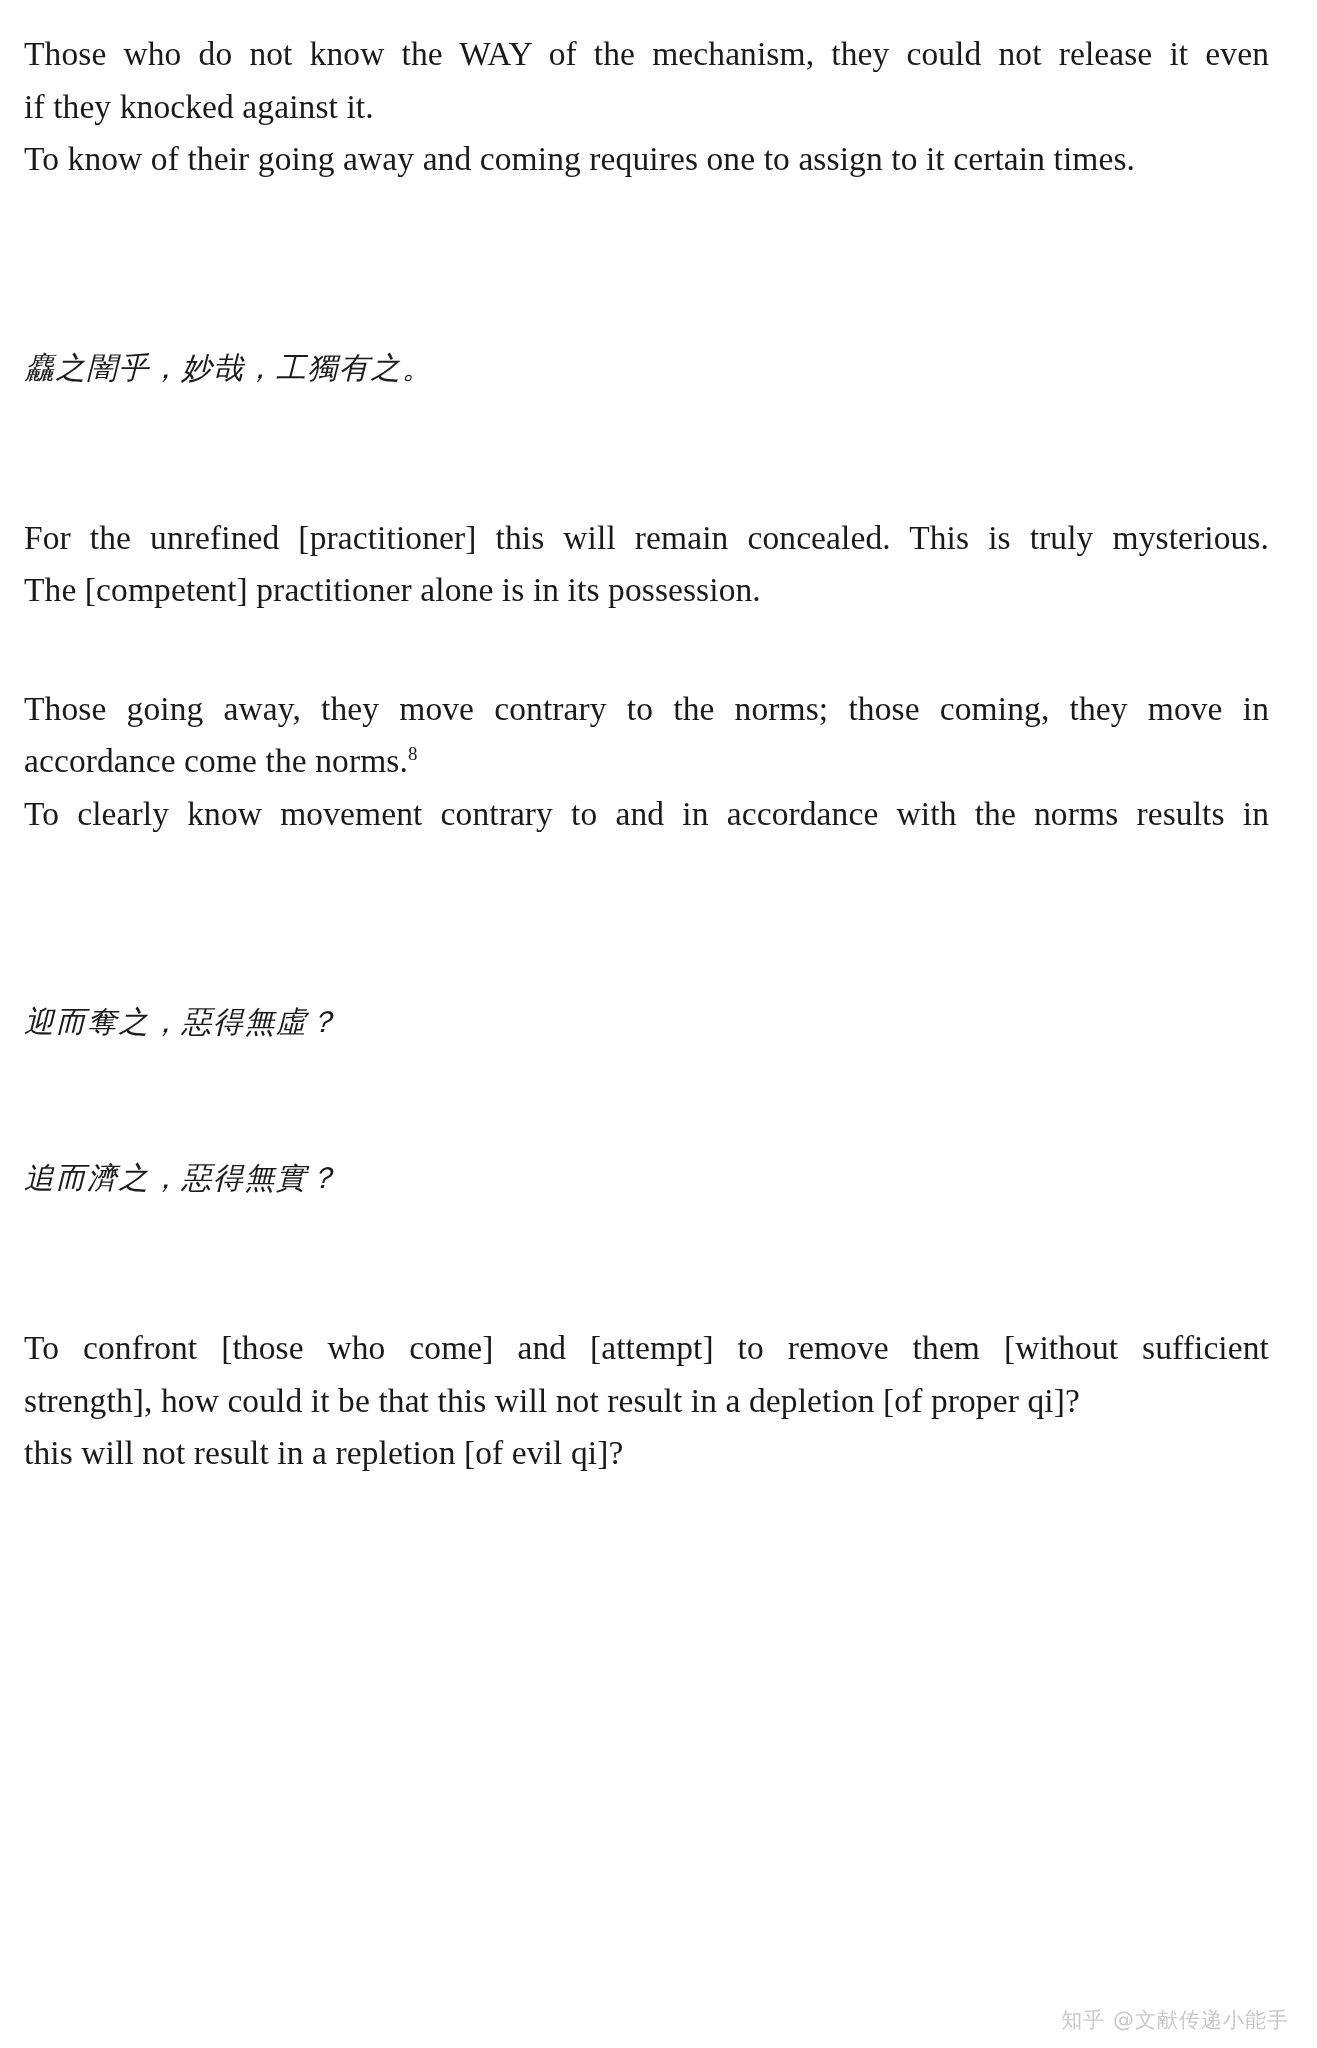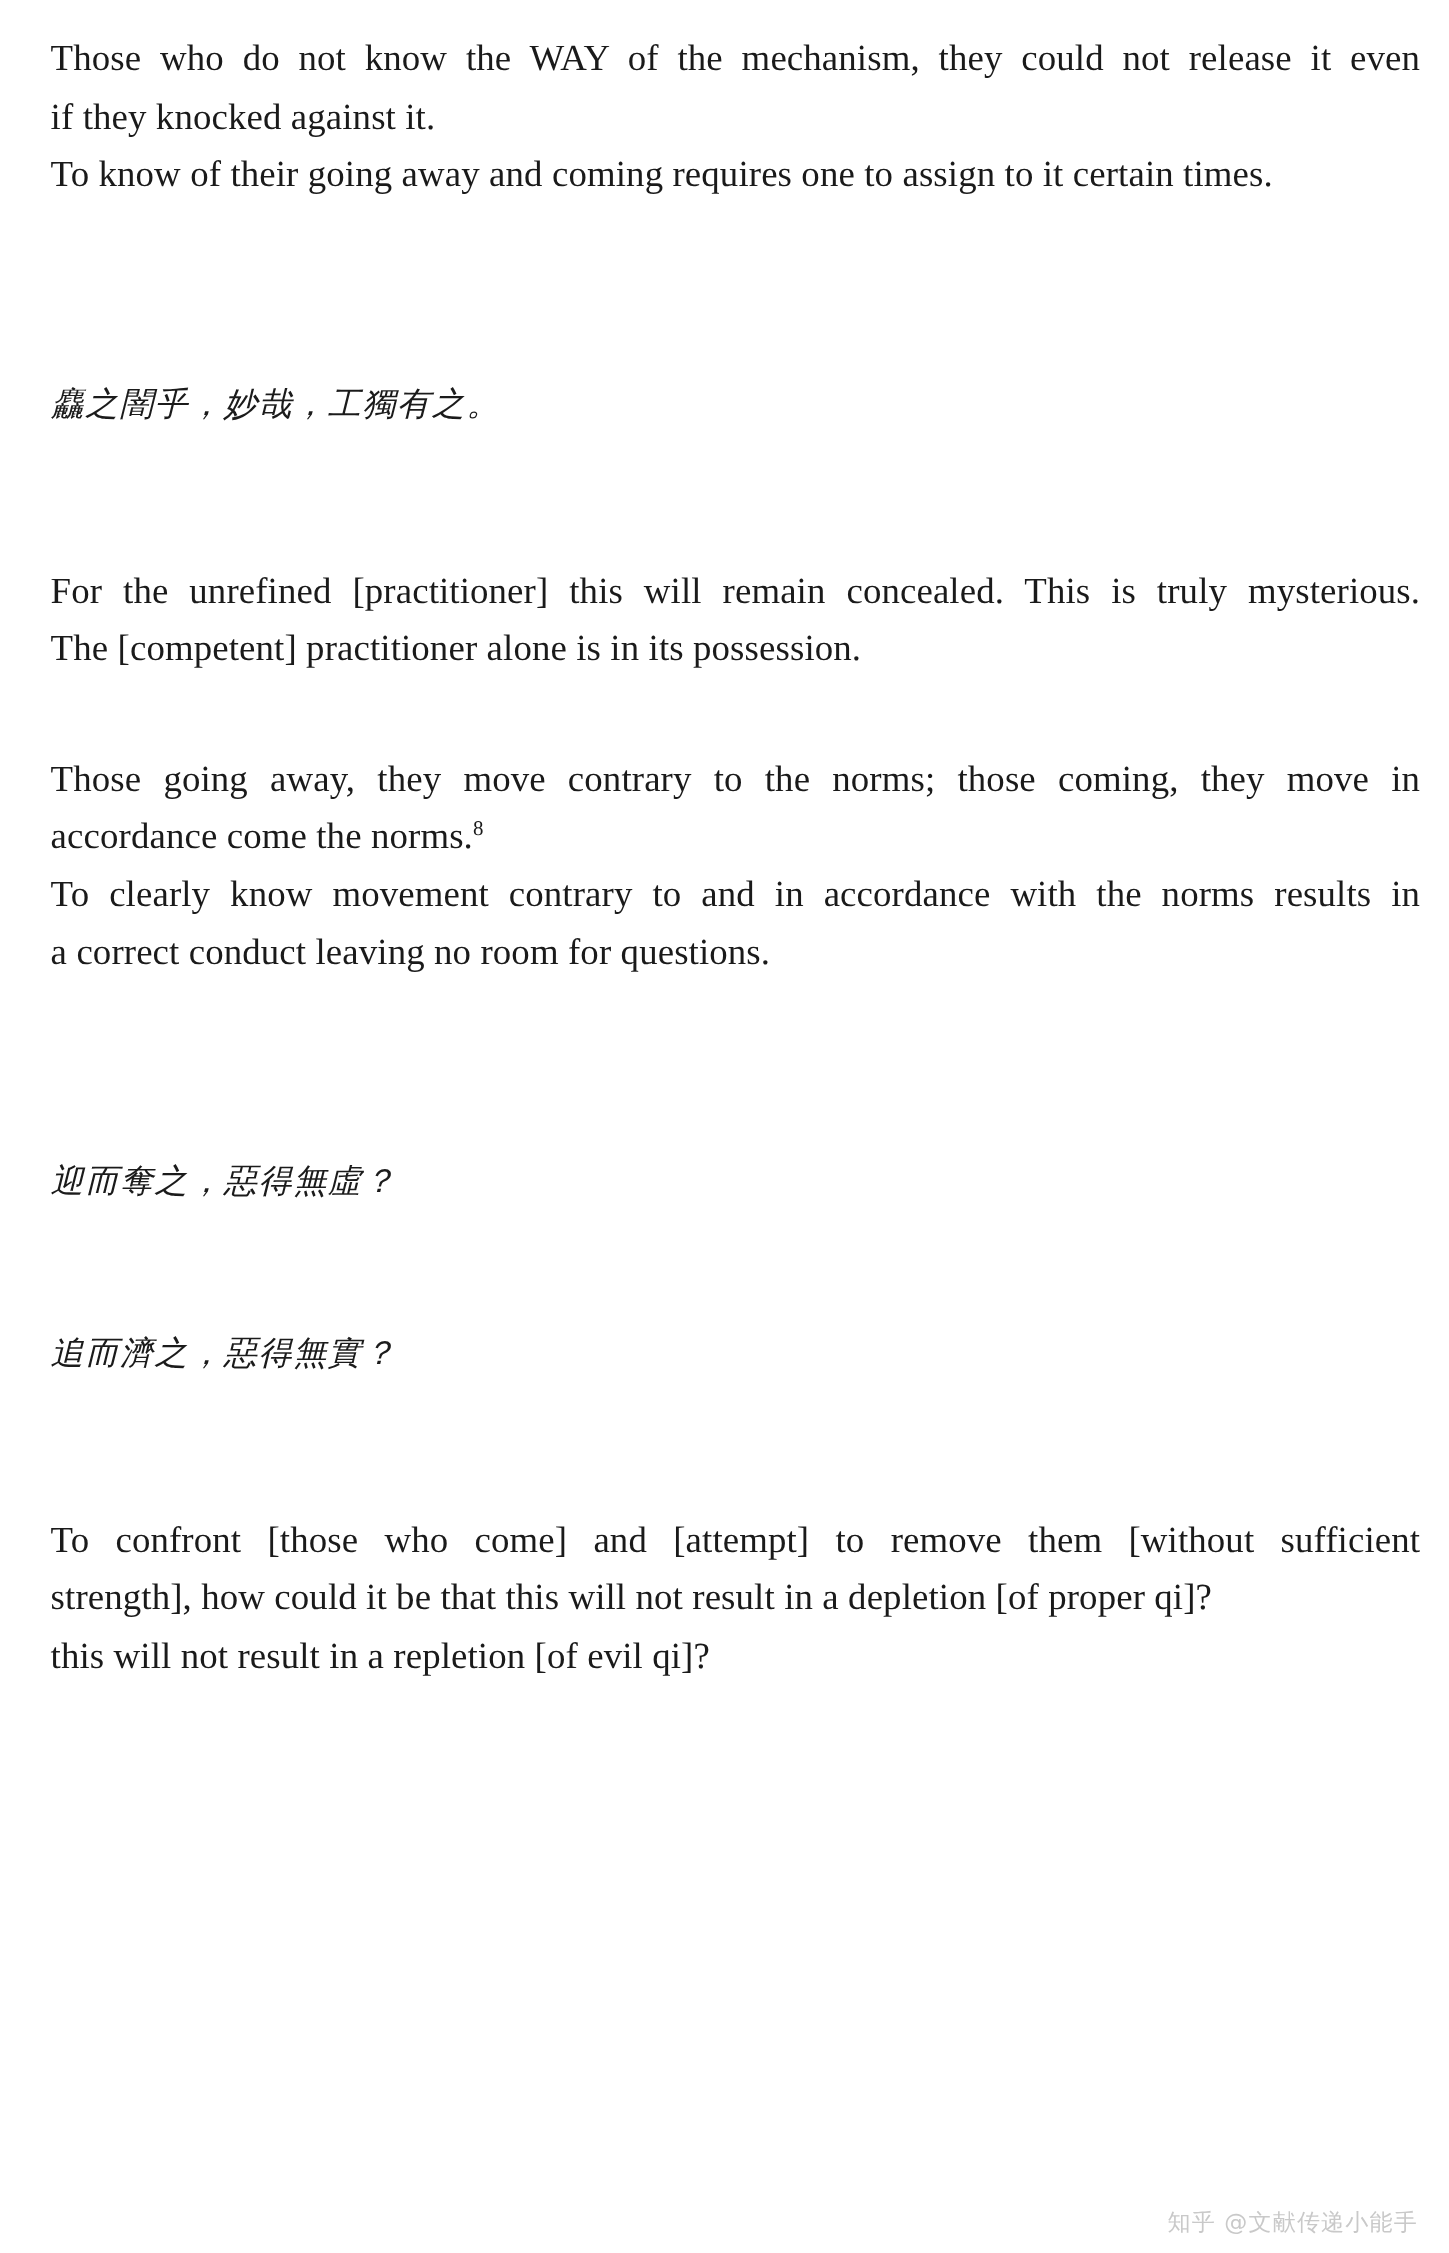--- a/index.html
+++ b/index.html
@@ -14,21 +14,21 @@
     overflow: hidden;
     font-family: "Liberation Serif", "DejaVu Serif", serif;
     color: #1a1a1a;
   }
 
   .page {
     position: relative;
     width: 1317px;
     height: 2048px;
     box-sizing: border-box;
-    padding: 28px 60px 0 46px;
+    padding: 28px 60px 0 24px;
   }
 
   
   .body-col {
     width: 1245px;
     margin: 0 auto;
   }
 
   .en-block {
     font-size: 33.5px;
@@ -107,21 +107,20 @@
 
     <div class="gap-lg"></div>
 
 
     <div class="gap-sm"></div>
 
     <p class="en-block">
       <span class="en-line stretch">Those going away, they move contrary to the norms; those coming, they move in</span>
       <span class="en-line"><span>accordance come the norms.</span><sup class="fn">8</sup></span>
       <span class="en-line stretch">To clearly know movement contrary to and in accordance with the norms results in</span>
-      <span class="en-line">a correct conduct leaving no room for questions.</span>
     </p>
 
     <div class="gap-lg"></div>
 
     <p class="zh-block">
       <span class="zh-line">迎而奪之，惡得無虛？</span>
       <span class="zh-line">追而濟之，惡得無實？</span>
     </p>
 
     <div class="gap-sm"></div>

